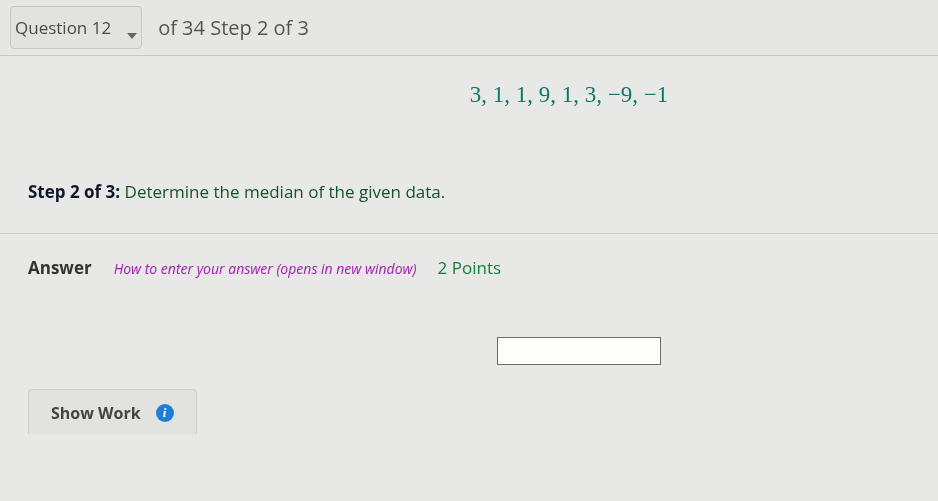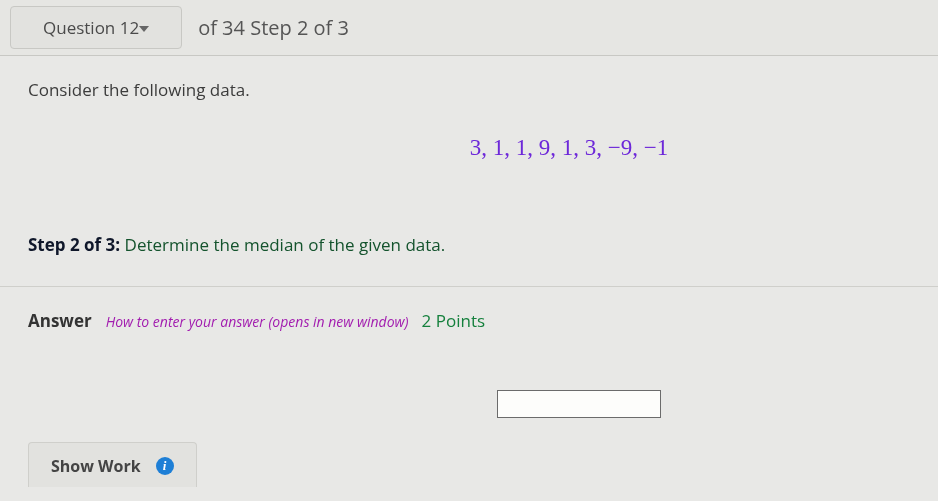--- a/index.html
+++ b/index.html
@@ -13,26 +13,26 @@
       font-size: 17px;
     }
     .topbar {
       display: flex;
       align-items: stretch;
       border-bottom: 1px solid #c8c8c4;
       background: #e6e6e3;
     }
     .question-dropdown {
       display: flex;
-      align-items: center;
-      gap: 0;
+      align-items: flex-end;
+      gap: 16px;
       background: #e2e2df;
       border: 1px solid #c8c8c4;
       border-radius: 4px;
-      padding: 9px 32px;
+      padding: 9px 4px;
       margin: 6px 8px 6px 10px;
       color: #4a4a4a;
       font-size: 17px;
       cursor: pointer;
     }
     .caret-down {
       width: 0; height: 0;
       border-left: 5px solid transparent;
       border-right: 5px solid transparent;
       border-top: 6px solid #666;
@@ -45,34 +45,34 @@
       color: #555;
       font-size: 20px;
     }
     .content {
       padding: 22px 28px 0 28px;
     }
     .prompt { color: #3c3c3c; margin-bottom: 30px; }
     .data-display {
       font-family: "Times New Roman", Georgia, serif;
       font-size: 23px;
-      color: #6d28d9;
+      color: #0f766e;
       text-align: center;
       padding: 4px 0 72px 200px;
     }
     .step-row { padding-bottom: 30px; }
     .step-label { font-weight: 700; color: #0f172a; }
     .step-text { color: #14532d; }
     hr.divider {
       border: none;
       border-top: 1px solid #cfcfcb;
       margin: 0;
     }
     .answer-section { padding: 22px 28px 0 28px; }
-    .answer-hdr { display: flex; align-items: baseline; gap: 12px; flex-wrap: wrap; }
+    .answer-hdr { display: flex; align-items: baseline; gap: 20px; flex-wrap: wrap; }
     .answer-label { font-weight: 700; color: #333; font-size: 17px; }
     .help-link {
       font-style: italic;
       color: #a21caf;
       font-size: 14px;
       cursor: pointer;
       margin-left: 2px;
     }
     .points { color: #15803d; font-size: 17px; margin-left: 1px; }
     .answer-input-row {
@@ -121,21 +121,20 @@
 
 <div class="topbar">
   <div class="question-dropdown">
     <span>Question 12</span>
     <span class="caret-down"></span>
   </div>
   <div class="step-info">of 34 Step 2 of 3</div>
 </div>
 
 <div class="content">
-  <div class="prompt">Consider the following data.</div>
   <div class="data-display">3, 1, 1, 9, 1, 3, −9, −1</div>
   <div class="step-row">
     <span class="step-label">Step 2 of 3:</span><span class="step-text"> Determine the median of the given data.</span>
   </div>
 </div>
 
 <hr class="divider">
 
 <div class="answer-section">
   <div class="answer-hdr">

